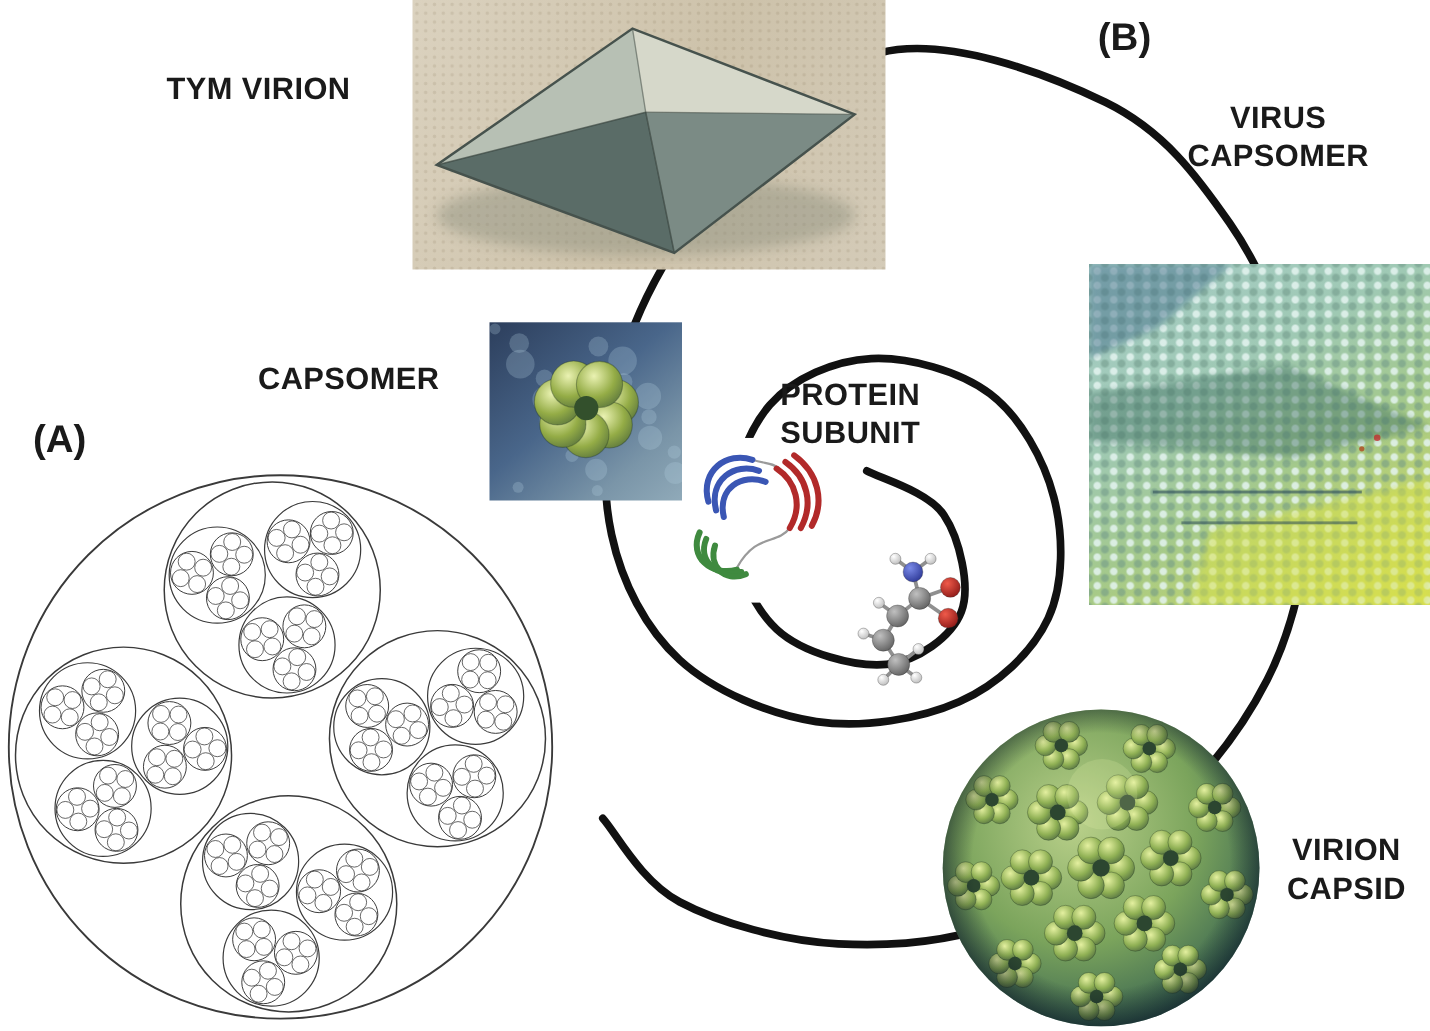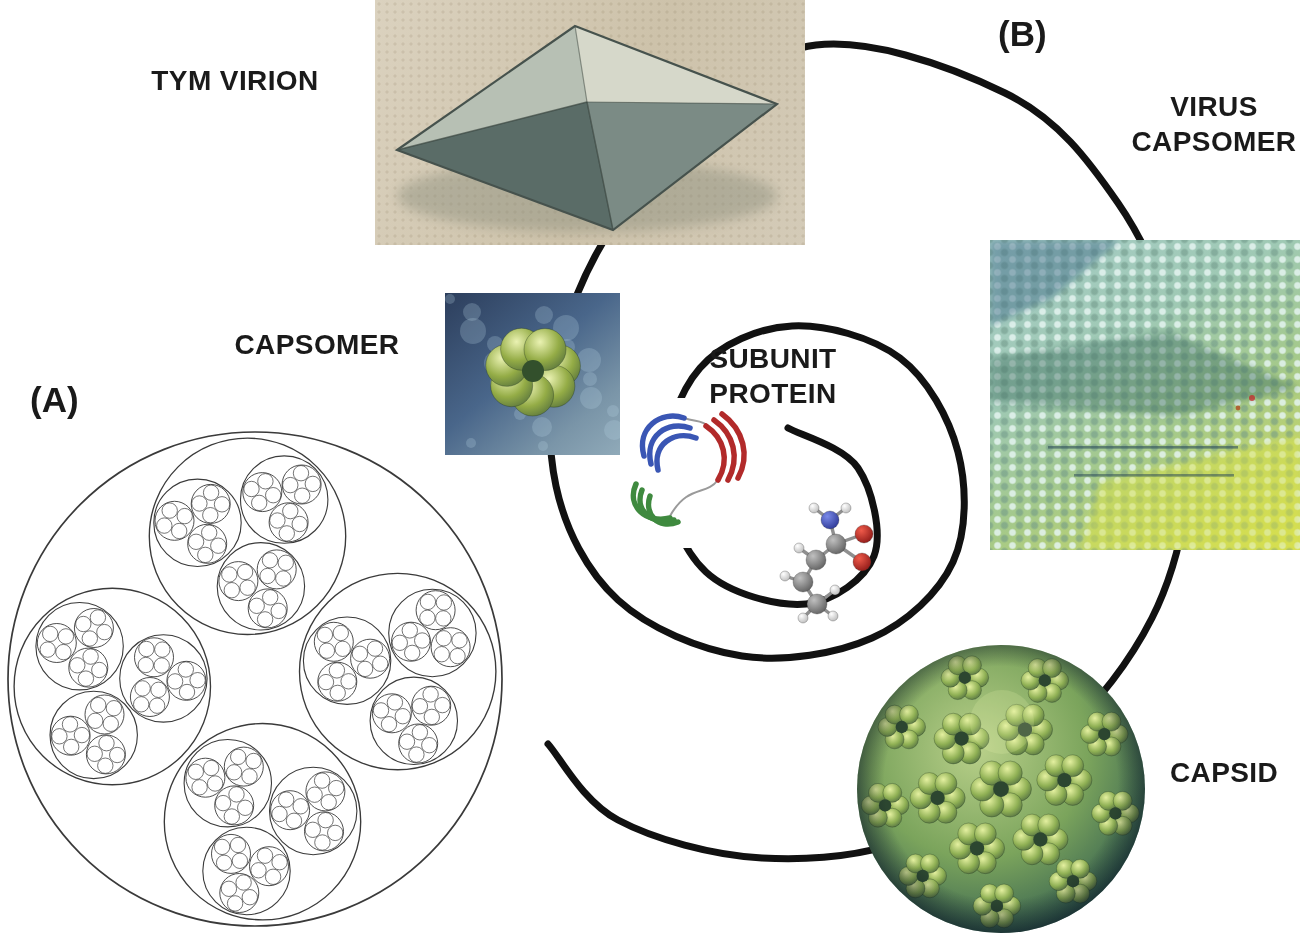--- a/index.html
+++ b/index.html
@@ -76,36 +76,37 @@
       <polygon points="200,26 402,104 238,230 22,150" fill="none" stroke="#46524d" stroke-width="2.2"></polygon>
     </svg>
   </div>
 
   <div class="label" style="left:85px;top:64px;width:300px;">
     <div>TYM VIRION</div>
   </div>
 
   <div class="label panel" style="left:998px;top:12px;width:110px;">(B)</div>
 
-  <div class="label" style="left:1128px;top:90px;width:172px;">
+  <div class="label" style="left:1076px;top:90px;width:172px;">
     <div>VIRUS</div>
     <div>CAPSOMER</div>
   </div>
 
   <div class="label" style="left:212px;top:328px;width:210px;">CAPSOMER</div>
 
   <div class="label" style="left:688px;top:342px;width:170px;">
+    <div>PROTEIN</div>
     <div>SUBUNIT</div>
-    <div>PROTEIN</div>
   </div>
 
 
   <div class="label panel" style="left:30px;top:378px;width:110px;">(A)</div>
 
   <div class="label" style="left:1148px;top:756px;width:152px;">
+    <div>VIRION</div>
     <div>CAPSID</div>
   </div>
 
   <div id="afm-image" class="abs">
     <svg width="310" height="310" viewBox="0 0 310 310">
       <defs>
           <filter id="blur3">
             <feGaussianBlur stdDeviation="3"></feGaussianBlur>
           </filter>
         </defs>

